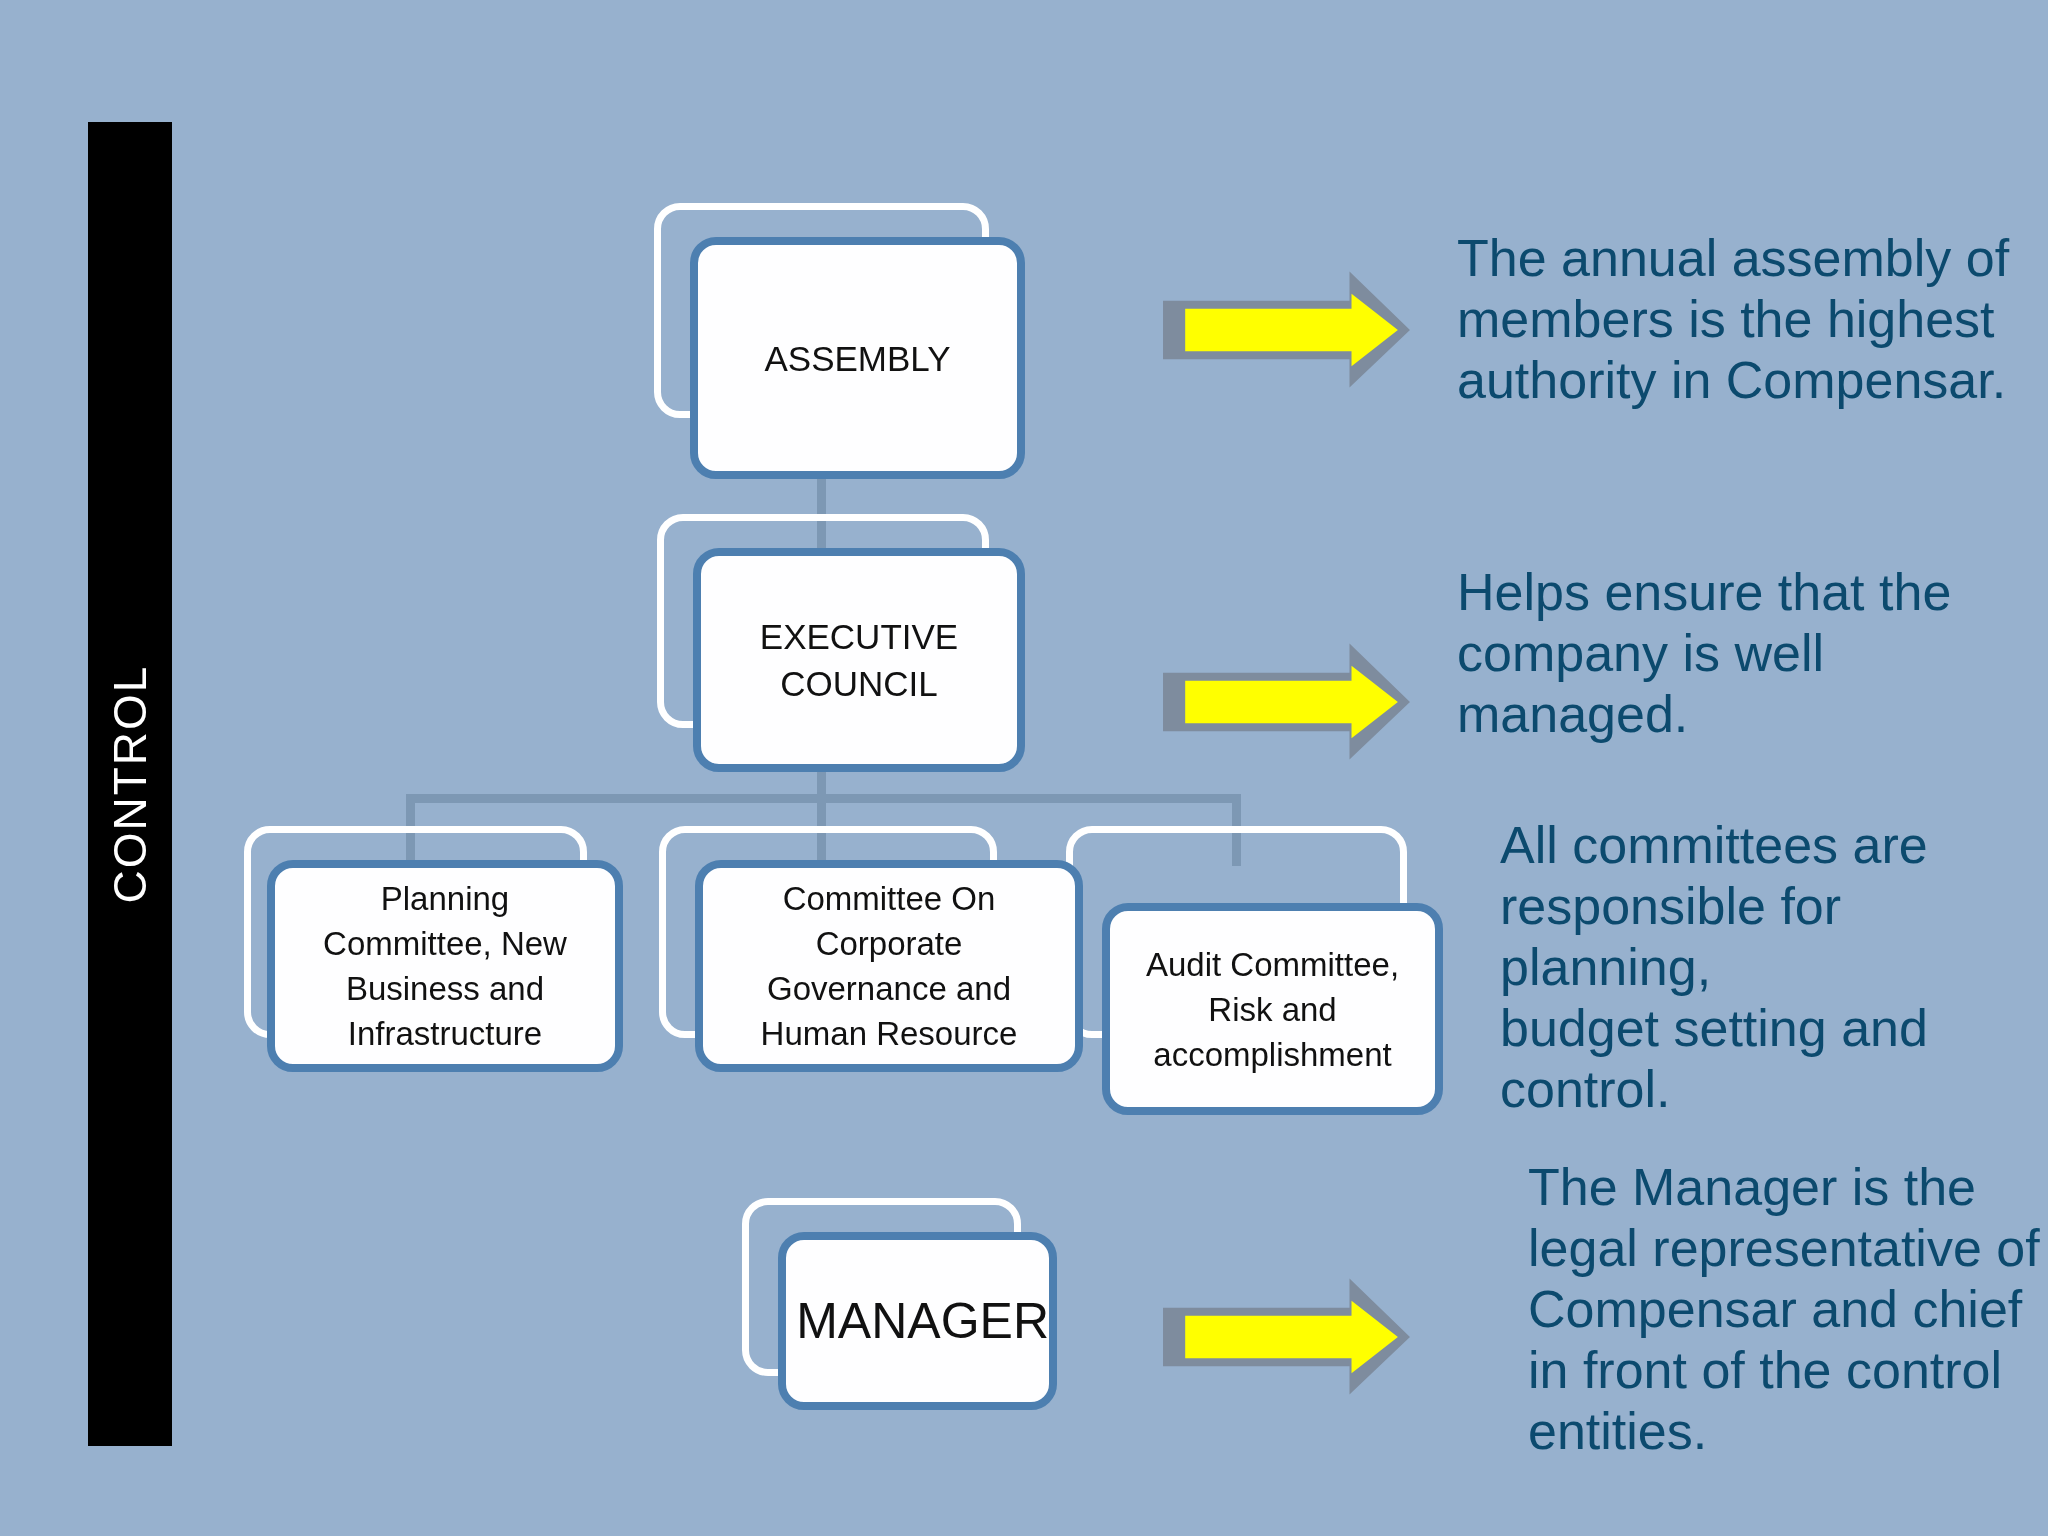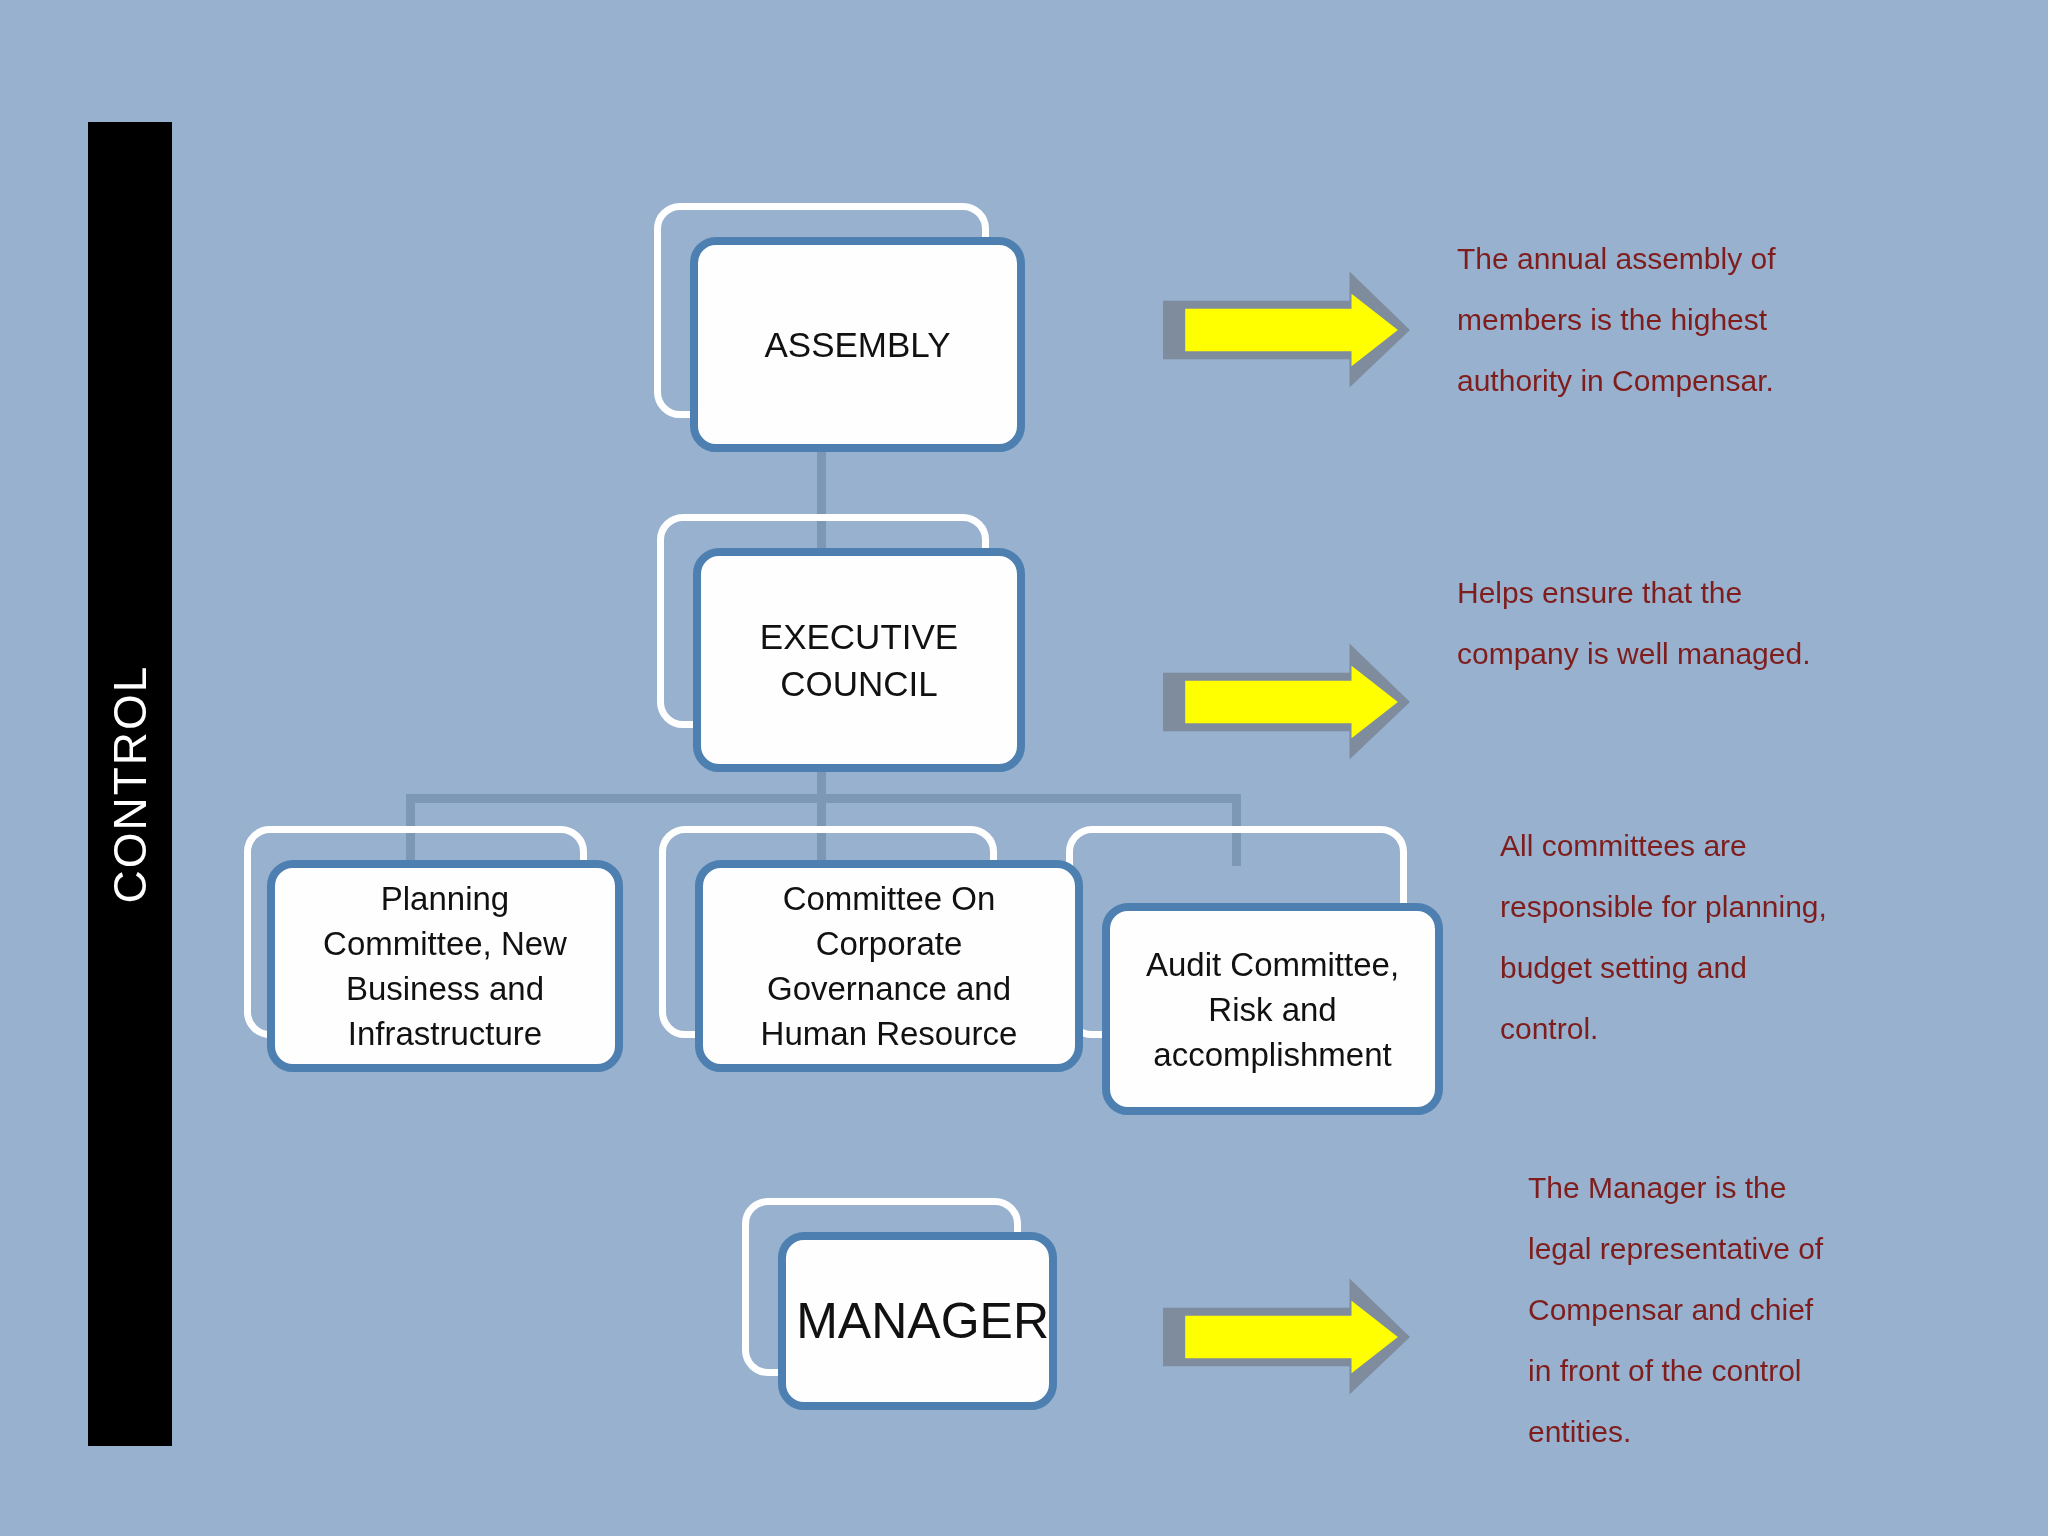--- a/index.html
+++ b/index.html
@@ -28,21 +28,21 @@
     position:absolute; background:#FEFEFF; border:8px solid #4D7FB0;
     border-radius:26px; z-index:3; box-sizing:border-box;
     display:flex; align-items:center; justify-content:center;
     text-align:center; color:#111; white-space:pre-line;
   }
   .fs-title { font-size:35px; line-height:47px; }
   .fs-committee { font-size:33px; line-height:45px; }
   .fs-manager { font-size:50px; line-height:56px;justify-content:flex-end; }
   
   .annotation {
-    position:absolute; color:#7f1d1d; font-size:30px; line-height:61px;
+    position:absolute; color:#0c4a6e; font-size:52px; line-height:61px;
     white-space:pre-line; z-index:2;
   }
   .arrow-icon { position:absolute; z-index:2; }
 </style>
 </head>
 <body>
 
 <div class="slide">
 
   <div class="control-bar">
@@ -50,21 +50,21 @@
   </div>
 
   <div class="connector" style="left:817px; top:448px; width:9px; height:102px;"></div>
   <div class="connector" style="left:817px; top:760px; width:9px; height:42px;"></div>
   <div class="connector" style="left:406px; top:794px; width:835px; height:9px;"></div>
   <div class="connector" style="left:406px; top:794px; width:9px; height:72px;"></div>
   <div class="connector" style="left:817px; top:794px; width:9px; height:72px;"></div>
   <div class="connector" style="left:1232px; top:794px; width:9px; height:72px;"></div>
 
   <div class="node-back" style="left:654px; top:203px; width:335px; height:215px;"></div>
-  <div class="node-main fs-title" style="left:690px; top:237px; width:335px; height:215px;">
+  <div class="node-main fs-title" style="left:690px; top:237px; width:335px; height:242px;">
     <span>ASSEMBLY</span>
   </div>
 
   <div class="node-back" style="left:657px; top:514px; width:332px; height:214px;"></div>
   <div class="node-main fs-title" style="left:693px; top:548px; width:332px; height:224px;">
     <span>EXECUTIVE
 COUNCIL</span>
   </div>
 
   <div class="node-back" style="left:244px; top:826px; width:343px; height:212px;"></div>

